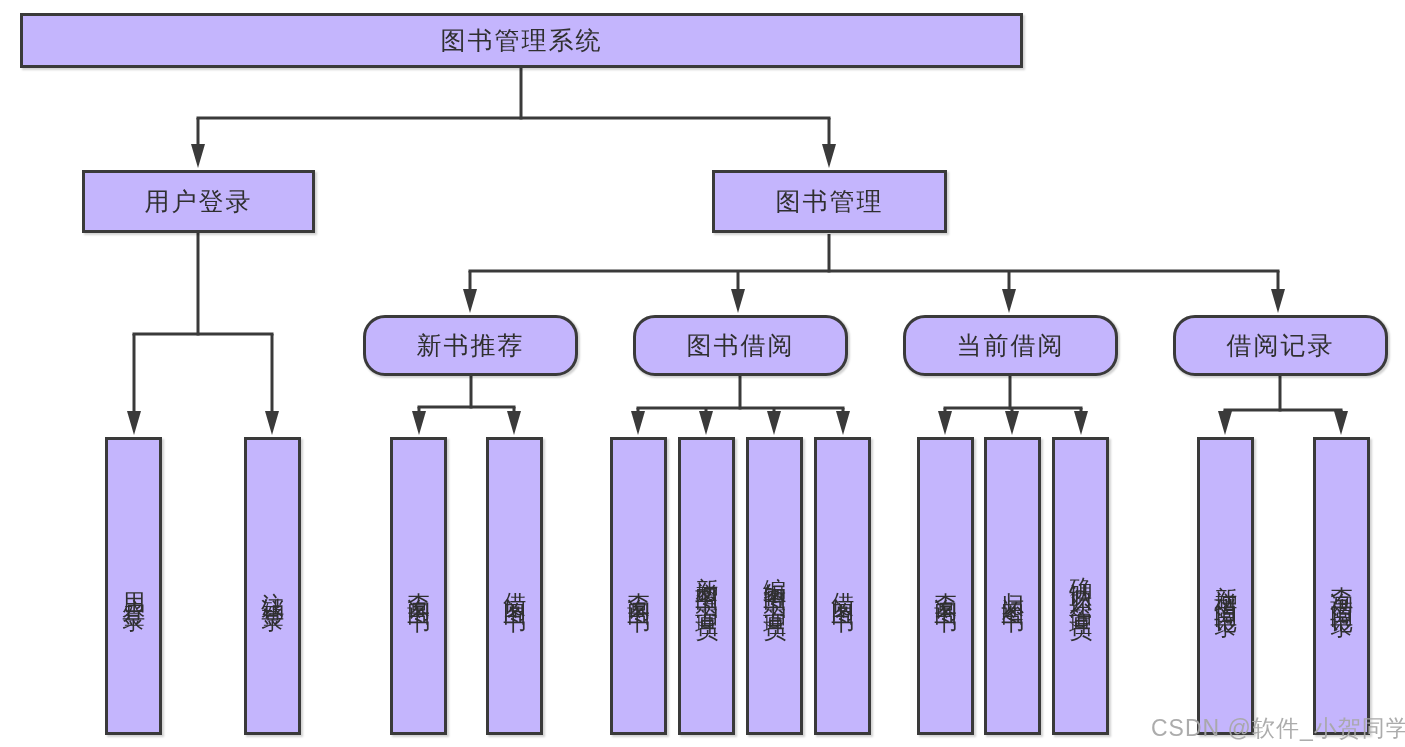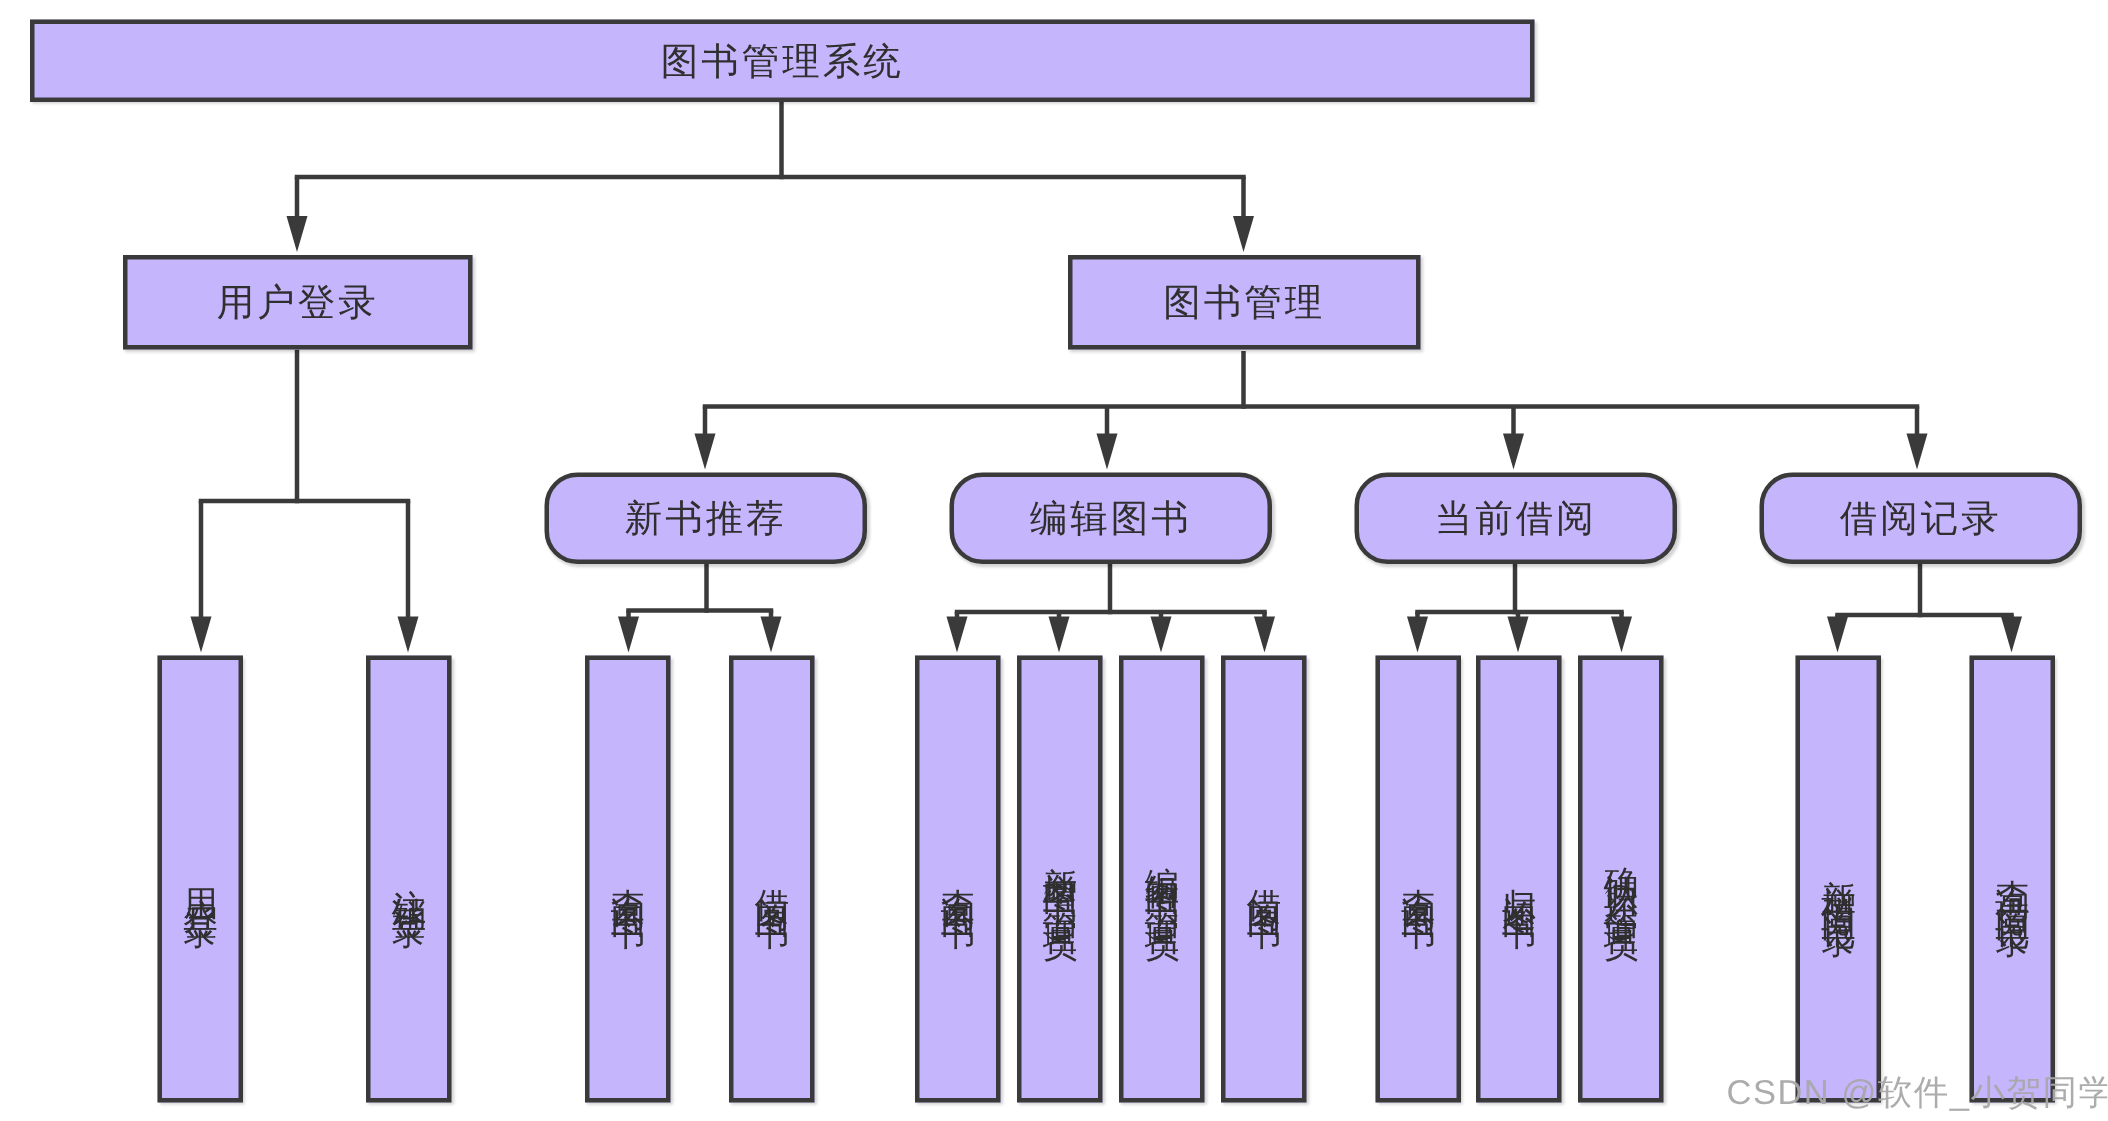--- a/index.html
+++ b/index.html
@@ -110,21 +110,21 @@
     <span class="h-label">用户登录</span>
   </div>
   <div class="box l2-box l2-book">
     <span class="h-label">图书管理</span>
   </div>
 
   <div class="box l3-box l3-1">
     <span class="h-label">新书推荐</span>
   </div>
   <div class="box l3-box l3-2">
-    <span class="h-label">编辑图书</span>
+    <span class="h-label">图书借阅</span>
   </div>
   <div class="box l3-box l3-3">
     <span class="h-label">当前借阅</span>
   </div>
   <div class="box l3-box l3-4">
     <span class="h-label">借阅记录</span>
   </div>
 
   <div class="box leaf" style="left:105px;">
     <span class="v-label">用户登录</span>

